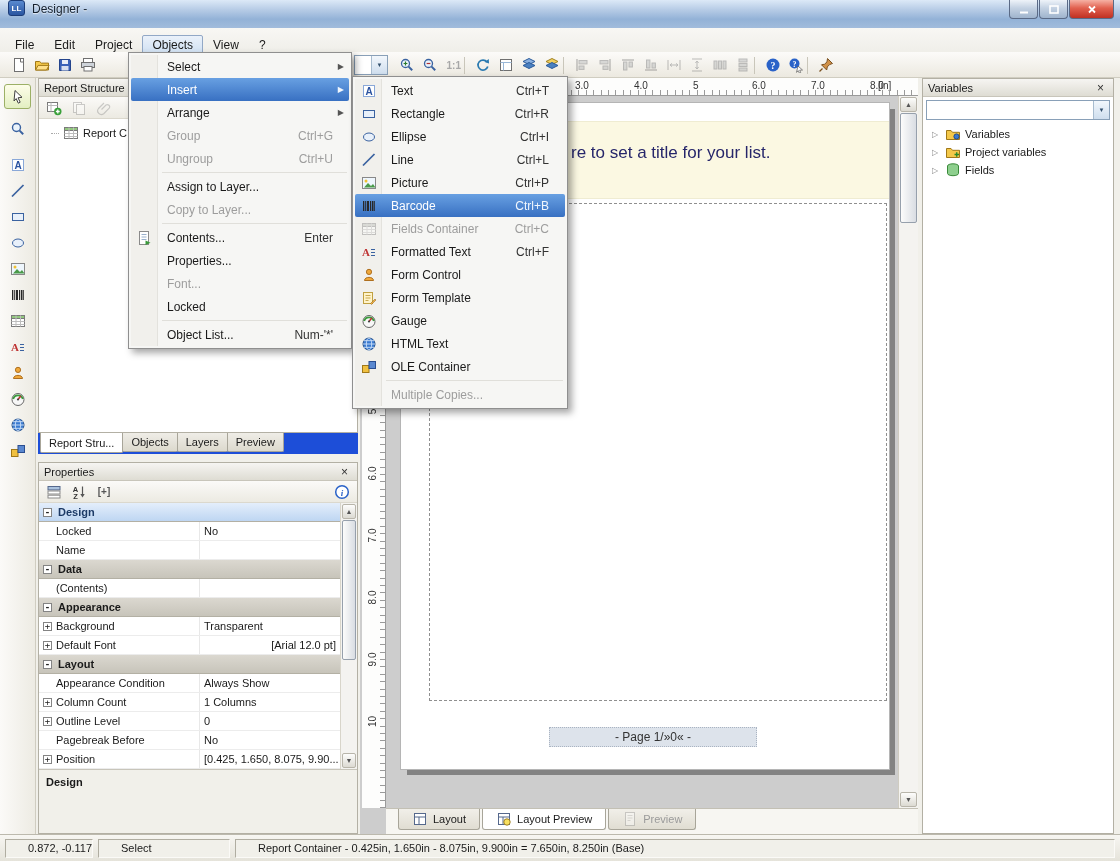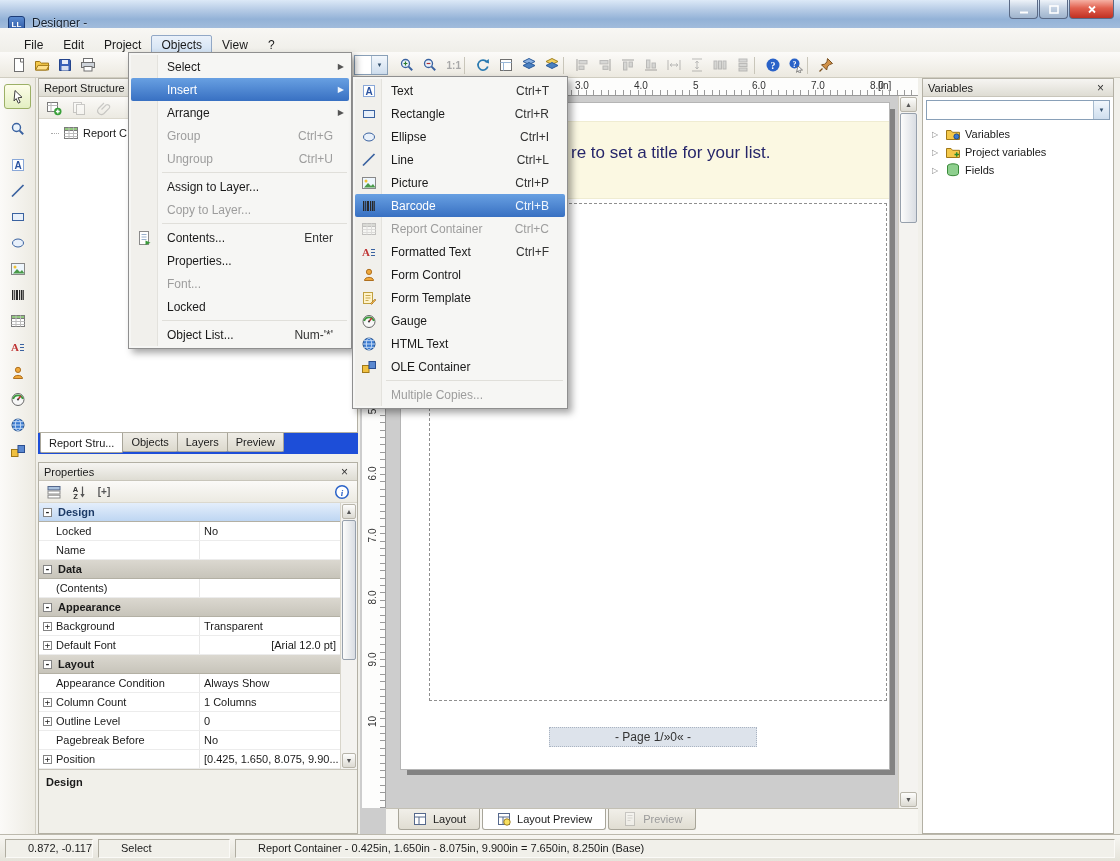--- a/index.html
+++ b/index.html
@@ -1,26 +1,26 @@
 <!DOCTYPE html>
 <html><head>
 <meta charset="utf-8">
 <style>
 *{box-sizing:border-box}
 html,body{margin:0;padding:0;background:#8a8a8a}
 #app{position:relative;width:1120px;height:861px;overflow:hidden;background:#f1f0ea;font-family:"Liberation Sans",sans-serif;font-size:12px;color:#1a1a1a}
 
-.titlebar{position:absolute;left:0;top:0;right:0;height:28px;background:linear-gradient(180deg,#dce9f7 0%,#b7cce6 30%,#93b2d7 60%,#a8c0de 100%);display:flex;align-items:flex-start;padding:16px 8px;border-bottom:1px solid #57719a}
+.titlebar{position:absolute;left:0;top:0;right:0;height:28px;background:linear-gradient(180deg,#dce9f7 0%,#b7cce6 30%,#93b2d7 60%,#a8c0de 100%);display:flex;align-items:flex-end;padding:16px 8px;border-bottom:1px solid #57719a}
 .app-icon{width:17px;height:16px;background:linear-gradient(#5a8ad0,#2a55a0);border:1px solid #1c3c78;border-radius:3px;color:#fff;font-size:8px;font-weight:bold;display:flex;align-items:center;justify-content:center}
 .title-text{margin-left:7px;font-size:12px;color:#15202e;text-shadow:0 1px 1px rgba(255,255,255,.7)}
 .win-btns{position:absolute;right:6px;top:0;display:flex}
 .wbtn{width:29px;height:19px;display:flex;align-items:center;justify-content:center;border:1px solid #5a6a86;border-top:none;border-radius:0 0 4px 4px;margin-left:1px;background:linear-gradient(#eef3f9,#c3d1e2 45%,#9fb4cd)}
 .wbtn.close{width:45px;background:linear-gradient(#f6b1a4,#e1604e 45%,#c03022)}
 
-.menubar{position:absolute;left:0;top:28px;right:0;height:35px;background:linear-gradient(#f8f7f4,#ecebe4);border-bottom:1px solid #d5d3c8;display:flex;align-items:center;padding-left:14px}
+.menubar{position:absolute;left:0;top:28px;right:0;height:35px;background:linear-gradient(#f8f7f4,#ecebe4);border-bottom:1px solid #d5d3c8;display:flex;align-items:center;padding-left:5px}
 .menubar-item{height:20px;display:flex;align-items:center;padding:0 9px;border:1px solid transparent;border-radius:2px}
 .menubar-item.active{background:linear-gradient(#eaf1fa,#cfe0f2);border-color:#92a8c6}
 
 .toolbar{position:absolute;left:0;top:52px;right:0;height:26px;background:linear-gradient(#fcfbf9,#ece9e0);border-bottom:1px solid #d0cdc1}
 .tb-group{position:absolute;top:2px;height:22px;display:flex;align-items:center}
 .tb-btn{width:23px;height:22px;display:flex;align-items:center;justify-content:flex-end;border-radius:2px}
 .tb-sep{width:1px;height:17px;background:#c9c6ba;margin:0 3px}
 .tb-combo{width:34px;height:20px;background:#fff;border:1px solid #89a0b8;display:flex;justify-content:flex-end;margin-right:4px}
 .combo-arrow{width:16px;height:100%;display:flex;align-items:center;justify-content:center;font-size:6px;color:#33506e;background:linear-gradient(#f2f7fc,#cfdeee);border-left:1px solid #a8bccf}
 .tb-text{font-size:10px;font-weight:bold;color:#555}
@@ -905,21 +905,21 @@
         <span class="mi-short">Ctrl+B</span>
       </div>
       <div class="menu-item disb">
         <span class="mi-icon icn dis">
           <svg width="16" height="16" viewBox="0 0 16 16">
             <rect x="1.5" y="2.5" width="13" height="11" fill="#fff" stroke="#7a7a7a"></rect>
             <rect x="1.5" y="2.5" width="13" height="3" fill="#92c87e" stroke="#7a7a7a"></rect>
             <path d="M1.5 8.5h13M1.5 11.5h13M6 2.5v11M10.5 2.5v11" stroke="#bdbdbd"></path>
           </svg>
         </span>
-        <span class="mi-label">Report Container</span>
+        <span class="mi-label">Fields Container</span>
         <span class="mi-short">Ctrl+C</span>
       </div>
       <div class="menu-item">
         <span class="mi-icon">
           <svg width="16" height="16" viewBox="0 0 16 16">
             <text x="5" y="12" font-size="11" font-weight="bold" fill="#bf3434" text-anchor="middle" font-family="Liberation Serif,serif">A</text>
             <path d="M10 5.5h4M10 8.5h4M10 11.5h4" stroke="#3a62a0"></path>
           </svg>
         </span>
         <span class="mi-label">Formatted Text</span>

